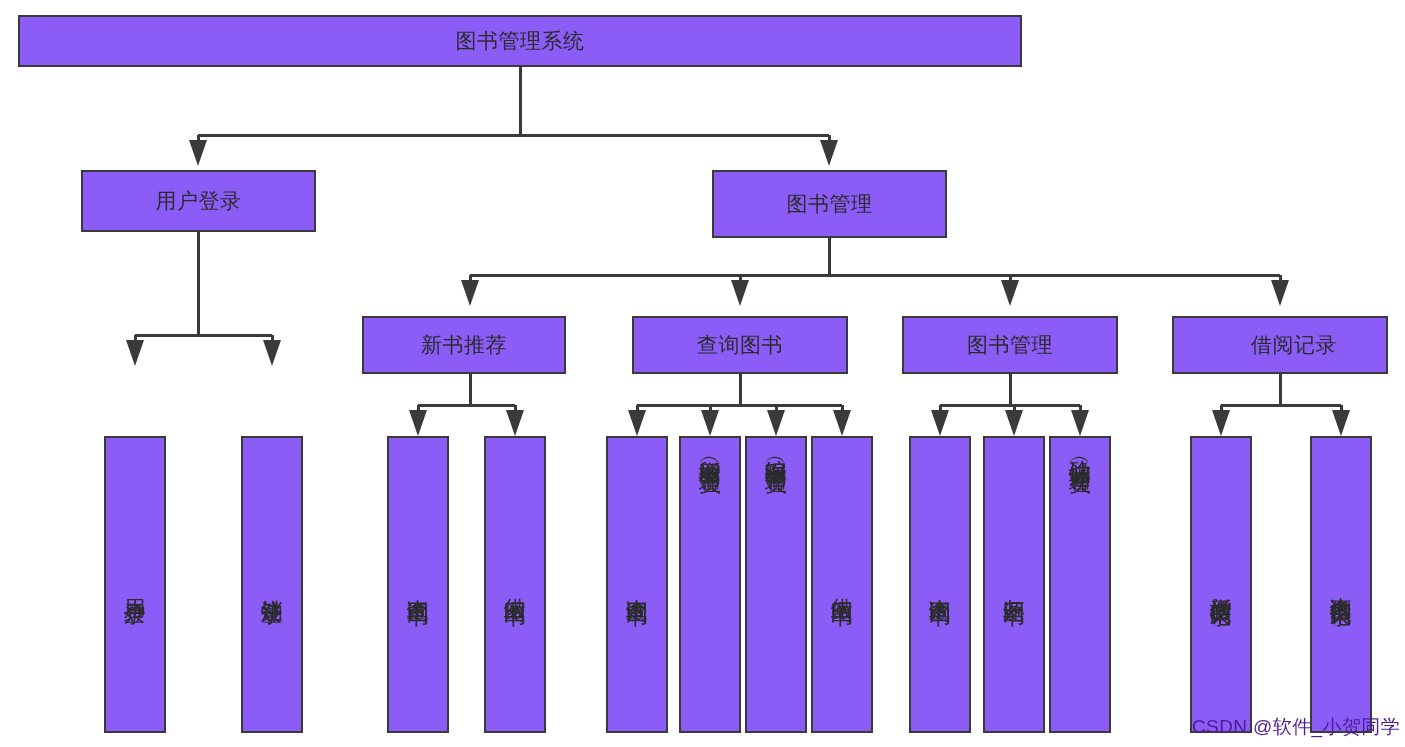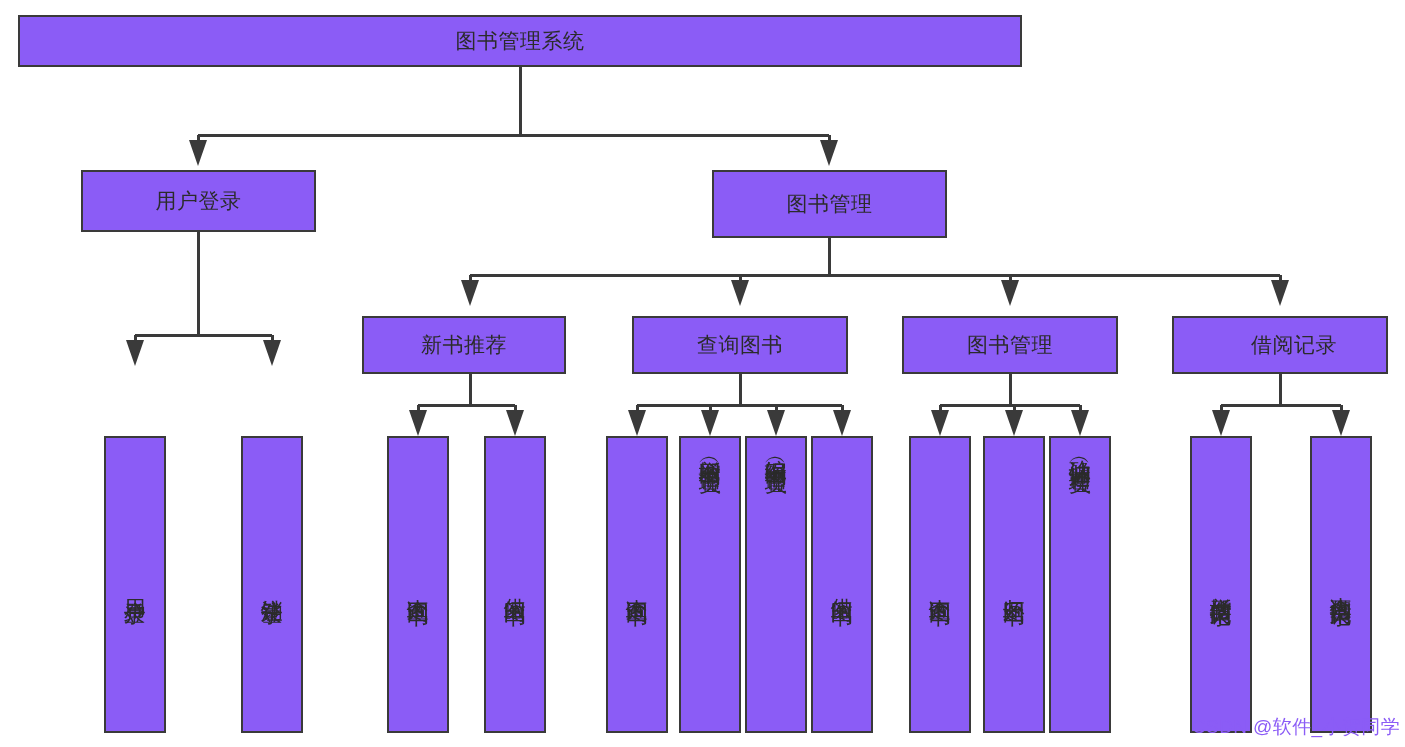--- a/index.html
+++ b/index.html
@@ -54,21 +54,21 @@
     line-height: 1.24;
     letter-spacing: 2px;
     white-space: nowrap;
   }
   .node-box.vertical.centered {
     align-items: center;
     padding-top: 0;
   }
   .watermark {
     position: absolute;
-    color: #8b5cf6;
+    color: #4c1d95;
     font-size: 19px;
     white-space: nowrap;
     letter-spacing: 0.4px;
     pointer-events: none;
   }
 </style>
 </head>
 <body>
 
 <div id="stage">

